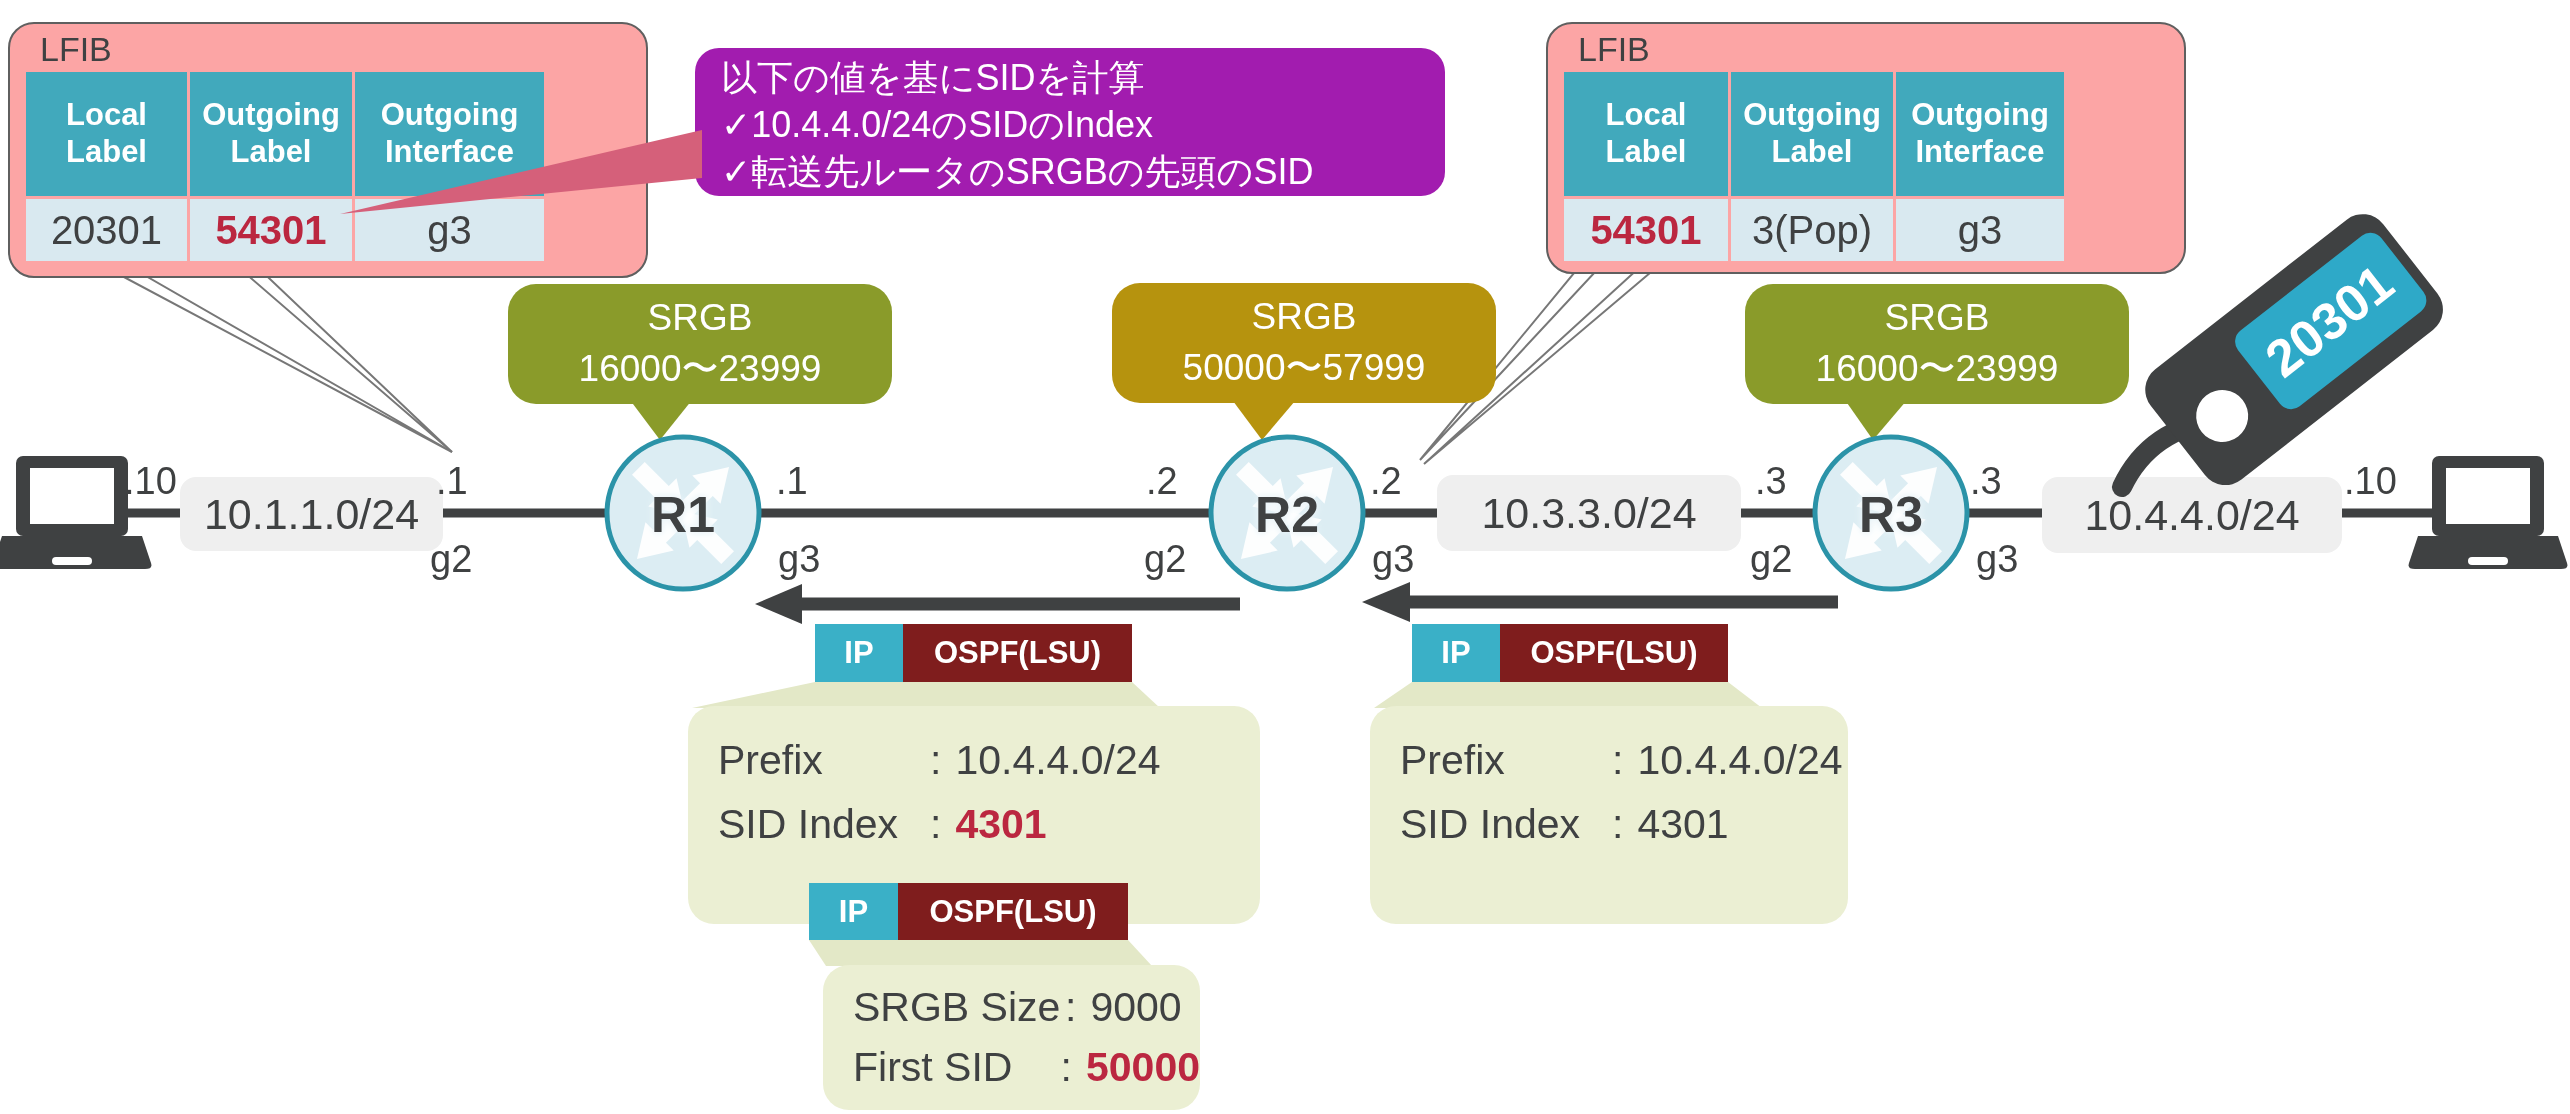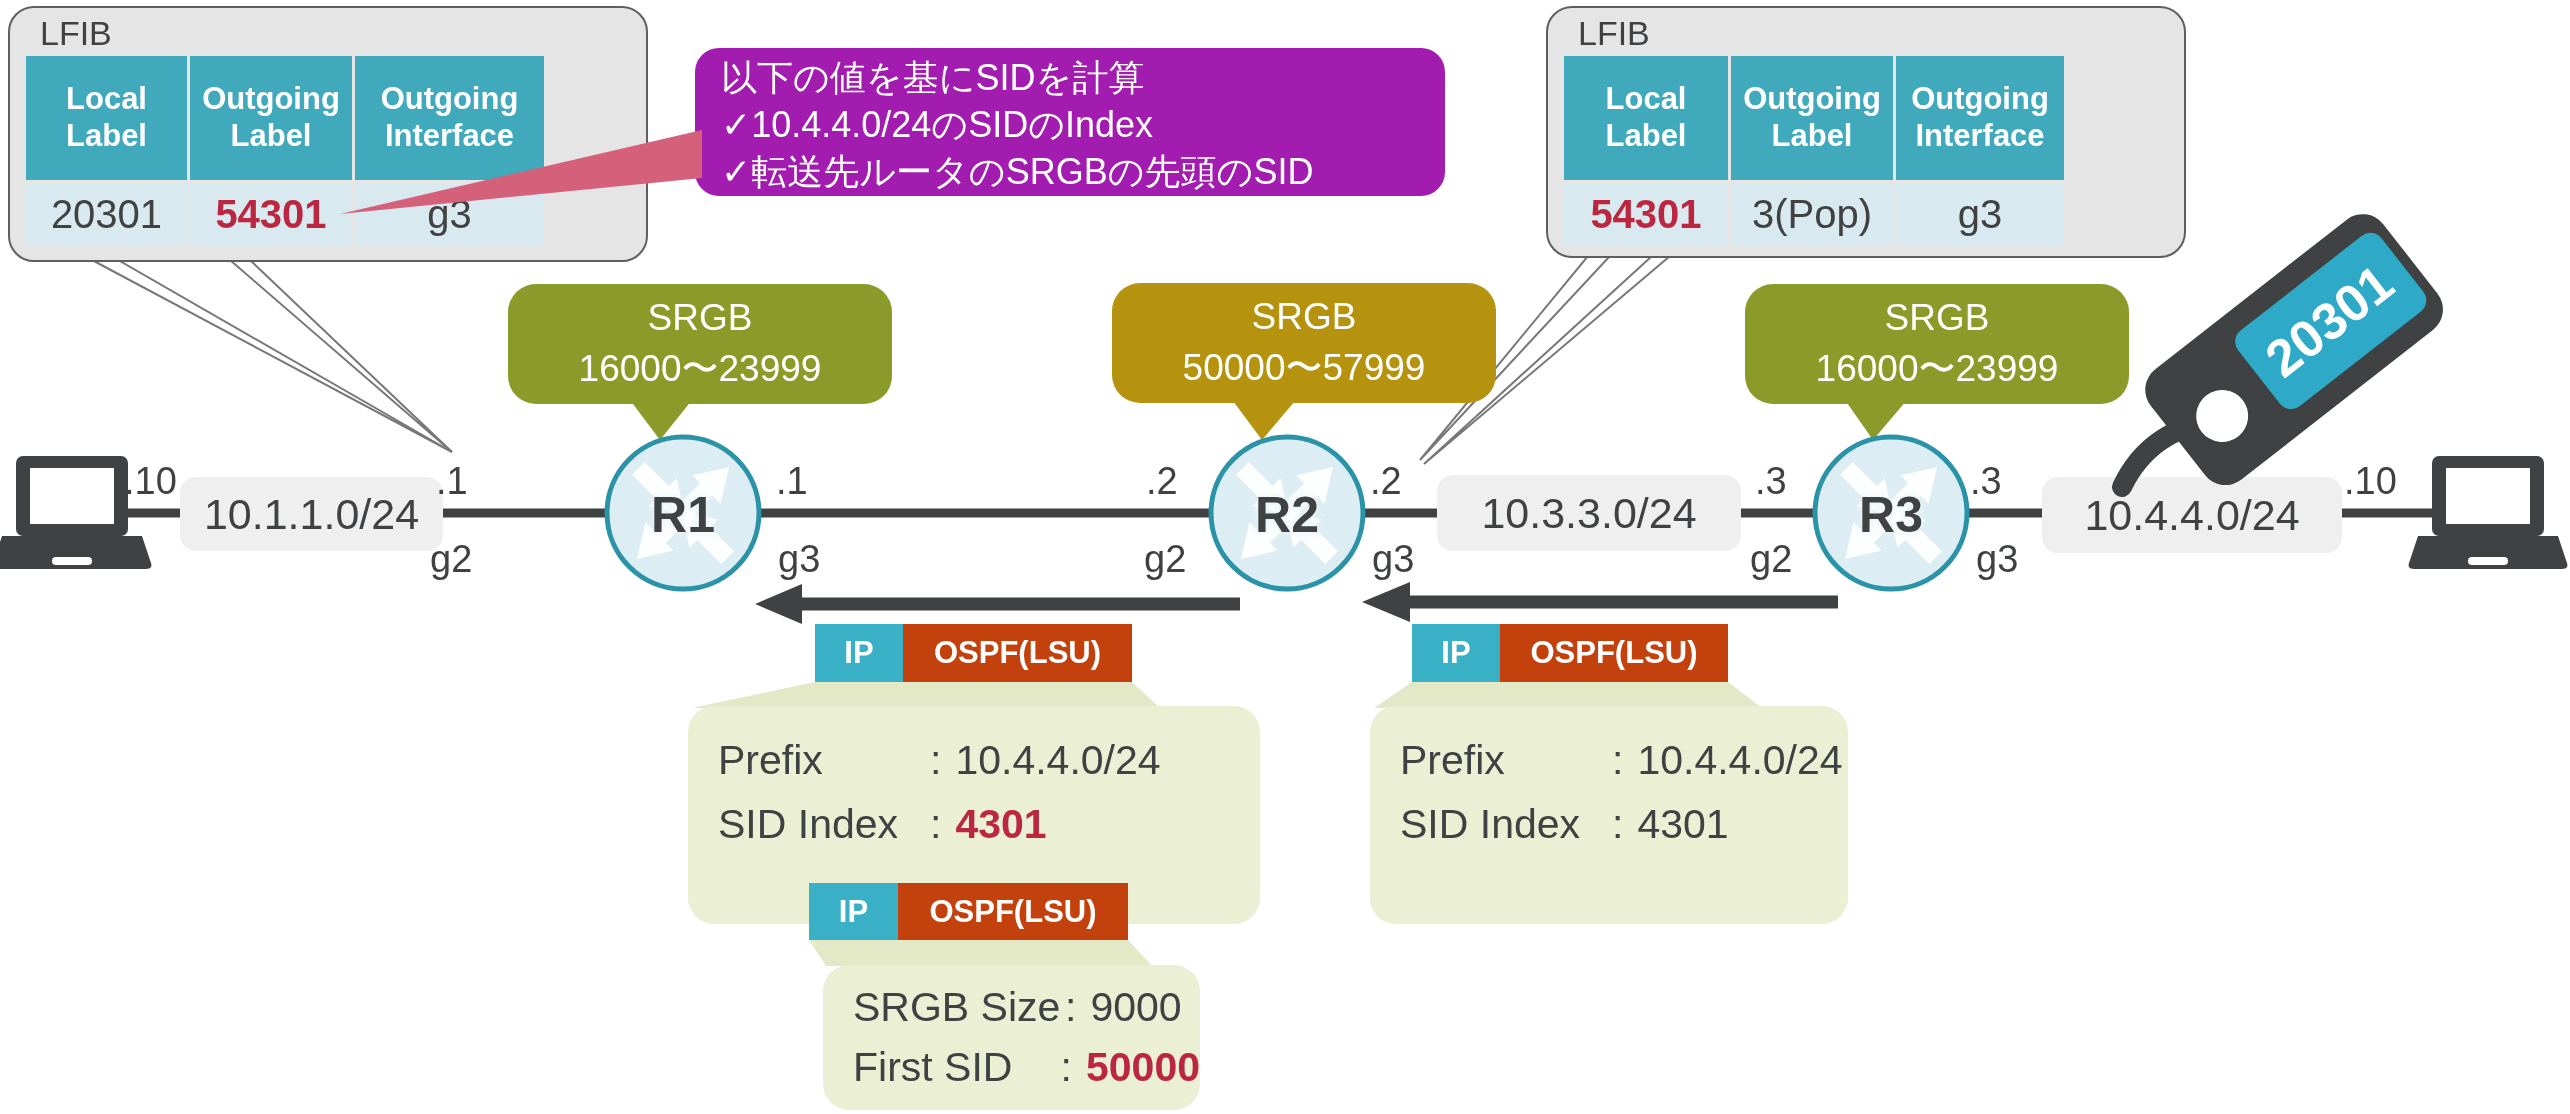--- a/index.html
+++ b/index.html
@@ -1,33 +1,33 @@
 <!DOCTYPE html>
 <html><head>
 <meta charset="utf-8">
 <style>
   html,body{margin:0;padding:0;background:#fff;}
   .canvas{position:relative;width:2570px;height:1114px;background:#ffffff;overflow:hidden;
           font-family:"Liberation Sans","DejaVu Sans",sans-serif;color:#3F4142;}
   svg.layer{position:absolute;left:0;top:0;}
   .z1{z-index:1;} .z3{z-index:3;}
-  .bubble{position:absolute;background:#e5e5e5;border:2.5px solid #5f5f5f;border-radius:26px;z-index:2;box-sizing:border-box;}
+  .bubble{position:absolute;background:#fca5a5;border:2.5px solid #5f5f5f;border-radius:26px;z-index:2;box-sizing:border-box;margin-top:16px;}
   .bubble-title{position:absolute;left:30px;top:6px;font-size:34px;}
   .lfib-table{position:absolute;left:16px;top:48px;display:grid;grid-auto-rows:min-content;row-gap:3px;column-gap:3px;}
   .lfib-table .h{background:#41A9BC;color:#fff;font-weight:bold;font-size:31px;display:flex;align-items:center;justify-content:center;text-align:center;line-height:1.18;height:124px;}
   .lfib-table .d{background:#D9E9F0;font-size:40px;display:flex;align-items:center;justify-content:center;height:62px;}
   .red{color:#BB2740;font-weight:bold;}
   .note{position:absolute;left:695px;top:48px;width:750px;height:148px;background:#a21caf;border-radius:24px;color:#fff;font-size:36px;line-height:47px;padding:6px 0 0 26px;box-sizing:border-box;z-index:2;}
   .srgb{position:absolute;width:384px;height:120px;border-radius:28px;color:#fff;text-align:center;font-size:37px;line-height:51px;padding-top:8px;box-sizing:border-box;z-index:2;}
   .srgb.olive{background:#8A9B2A;} .srgb.gold{background:#B6930E;}
   .linkbox{position:absolute;background:#EFEFEF;border-radius:16px;display:flex;align-items:center;justify-content:center;font-size:43px;z-index:2;}
   .iflabel{position:absolute;font-size:38px;z-index:2;}
   .rname{position:absolute;width:140px;text-align:center;font-size:50px;font-weight:bold;z-index:2;text-shadow:0 0 6px #eaf4f8,0 0 10px #eaf4f8;}
   .chip{position:absolute;color:#fff;font-weight:bold;font-size:31px;display:flex;align-items:center;justify-content:center;z-index:2;box-sizing:border-box;}
-  .chip.ip{background:#3AB0C7;} .chip.proto{background:#c2410c;}
+  .chip.ip{background:#3AB0C7;} .chip.proto{background:#7f1d1d;}
   .pkt-body{position:absolute;background:#EBEFD3;border-radius:26px;z-index:2;padding:22px 0 0 30px;box-sizing:border-box;}
   .prow{display:flex;font-size:41px;height:64px;align-items:center;}
   .prow .plabel{width:212px;}
   .prow .psep{margin-right:14px;}
   .p3 .prow{height:60px;}
 </style>
 </head>
 <body>
 
 <div class="canvas">

